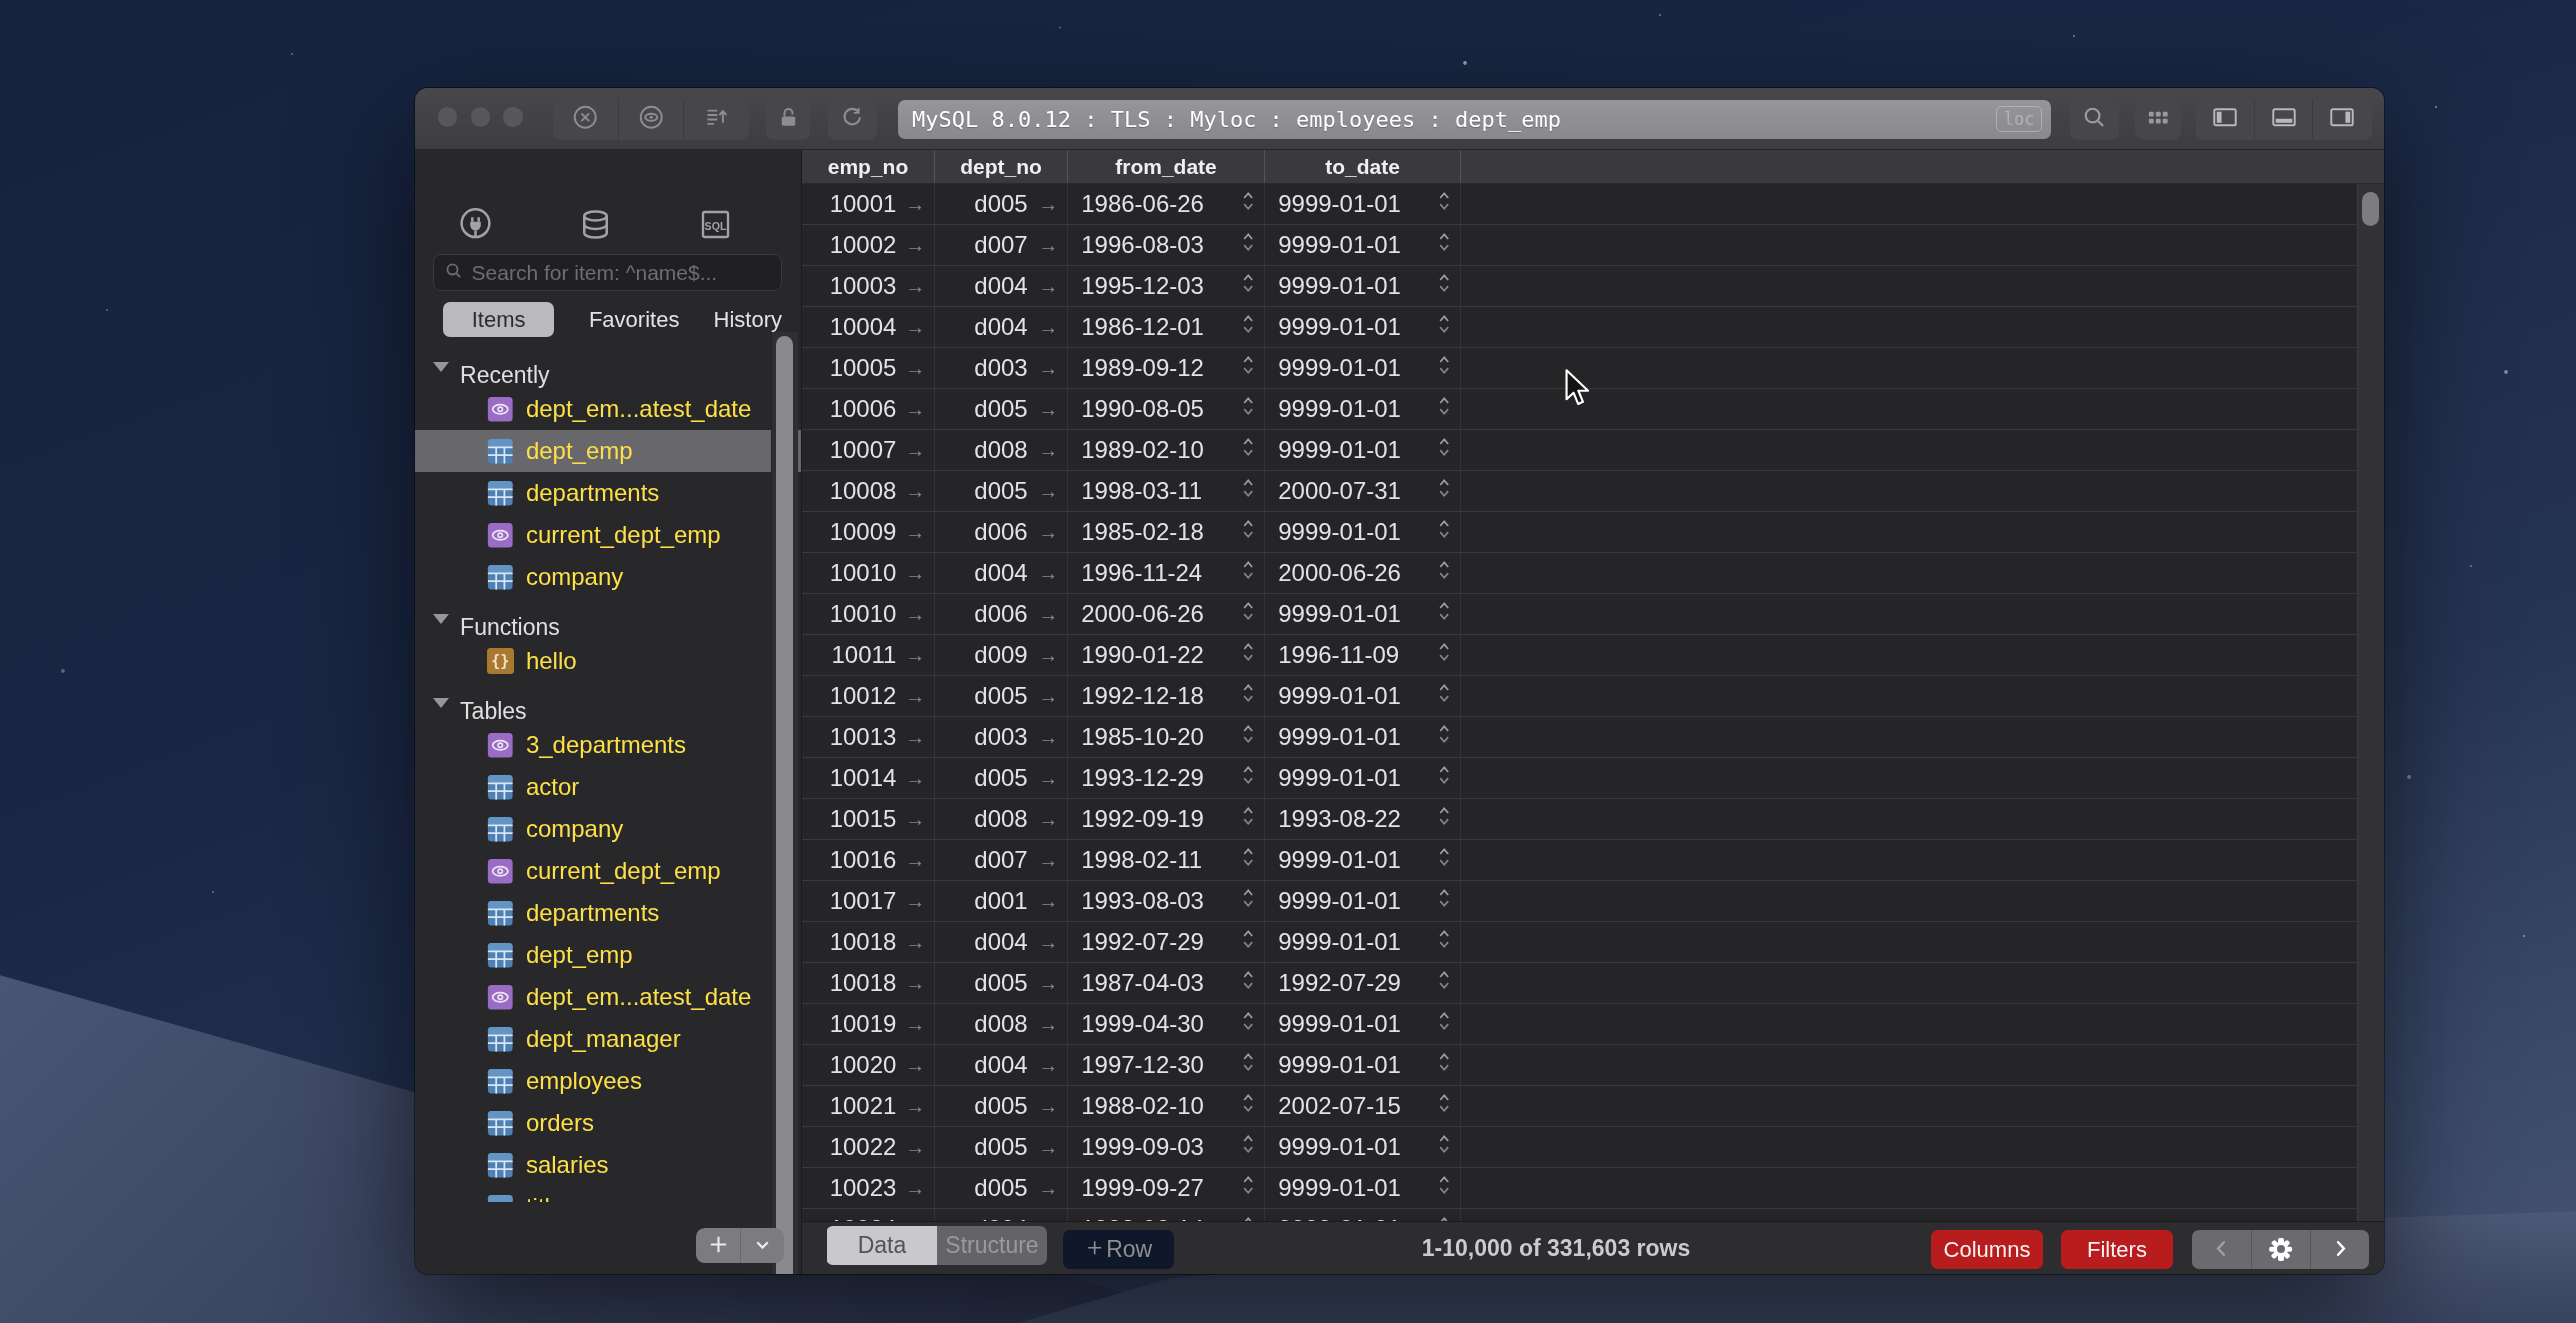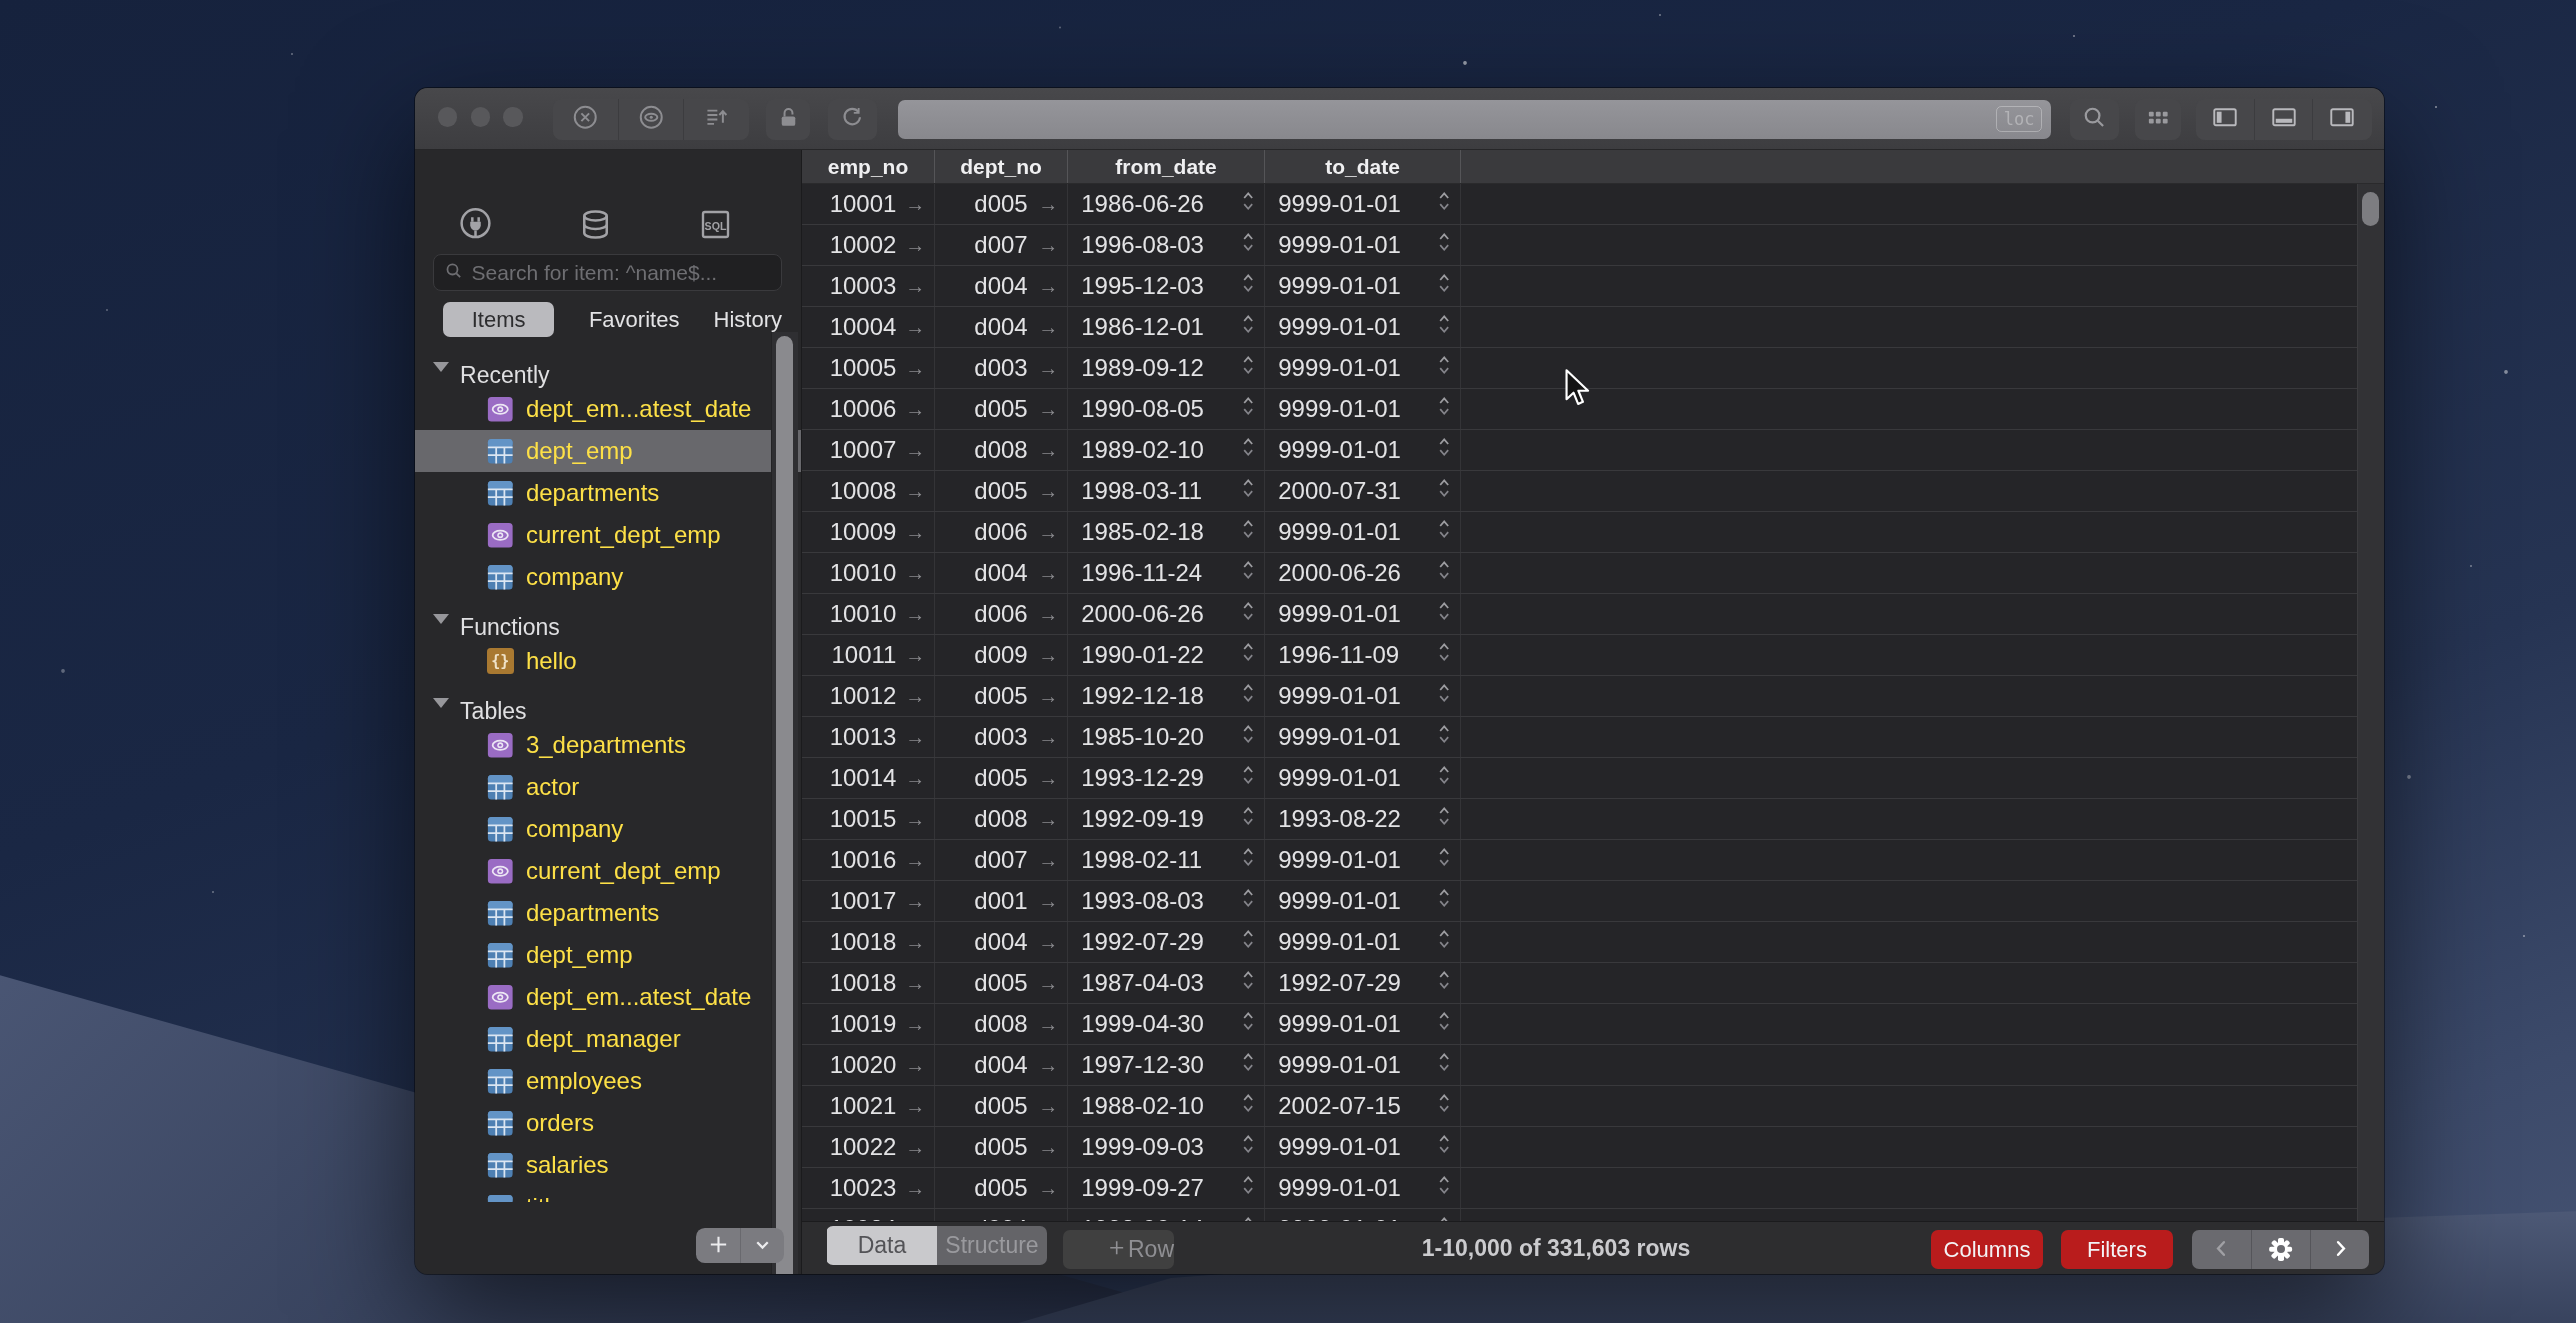--- a/index.html
+++ b/index.html
@@ -108,22 +108,22 @@
     border-left:0.9px solid #3c3c3f; }
   .tthumb { position:absolute; left:4.4px; top:8px; width:17px; height:34px; background:#7d7d81; border-radius:8.8px; }
 
   
   .footer { position:absolute; left:386px; top:1133px; width:1583px; height:53px; background:#2d2d2f;
     border-top:0.9px solid #1b1b1d; border-left:0.9px solid #1b1b1d; }
   .fseg { position:absolute; left:24px; top:4px; width:221px; height:39px; border-radius:7px; overflow:hidden;
     display:flex; font-size:23px;justify-content:flex-end; }
   .fseg .a { width:110px; background:#c9c9cc; color:#535357; display:flex; align-items:center; justify-content:center; }
   .fseg .b { width:110px; background:#646468; color:#9a9a9e; display:flex; align-items:center; justify-content:center; }
-  .addrow { position:absolute; left:261px; top:8px; width:111px; height:39px; background:#404040; border-radius:7px;
-    color:#8f8f93; font-size:23px; display:flex; align-items:center; justify-content:flex-end; gap:2px; }
+  .addrow { position:absolute; left:261px; top:8px; width:111px; height:39px; background:#0f172a; border-radius:7px;
+    color:#8f8f93; font-size:23px; display:flex; align-items:center; justify-content:center; gap:2px; }
   .status { position:absolute; left:401px; top:0; width:706px; height:53px; display:flex; align-items:center;
     justify-content:center; color:#cbcbce; font-size:23px;font-weight:bold; }
   .fbtn { position:absolute; top:8px; height:39px; background:#b91c1c; border-radius:7px; color:#f3f3f5;
     font-size:22px; display:flex; align-items:center; justify-content:center; }
   .btn-columns { left:1129px; width:112px; } .btn-filters { left:1259px; width:112px; }
   .fnav { position:absolute; left:1390px; top:8px; width:177px; height:39px; background:#6a6a6f; border-radius:7px;
     display:flex; overflow:hidden; }
   .fnav .seg { width:59px; display:flex; align-items:center; justify-content:center; }
   .fnav .seg + .seg { border-left:0.9px solid #55555a; }
 
@@ -189,20 +189,21 @@
 
       <div class="tbtn refrb">
         <span>
           <svg width="26.5" height="26.5" viewBox="0 0 24 24" fill="none" stroke="#8d8d91" stroke-width="1.9">
             <path d="M17.6 7.2 A7 7 0 1 0 19 12"></path>
             <path d="M17.8 3.6 L17.8 8 L13.4 8" stroke-width="1.7"></path>
             </svg></span>
       </div>
 
       <div class="title-field">
+        <span class="title-text">MySQL 8.0.12 : TLS : Myloc : employees : dept_emp</span>
         <span class="title-badge">loc</span>
       </div>
 
       <div class="tbtn searchb">
         <span>
           <svg width="26.5" height="26.5" viewBox="0 0 24 24" fill="none" stroke="#9a9a9e" stroke-width="2">
             <circle cx="10.5" cy="10.5" r="6.2"></circle>
               <path d="M15.2 15.2 L20 20"></path>
             </svg></span>
       </div>

